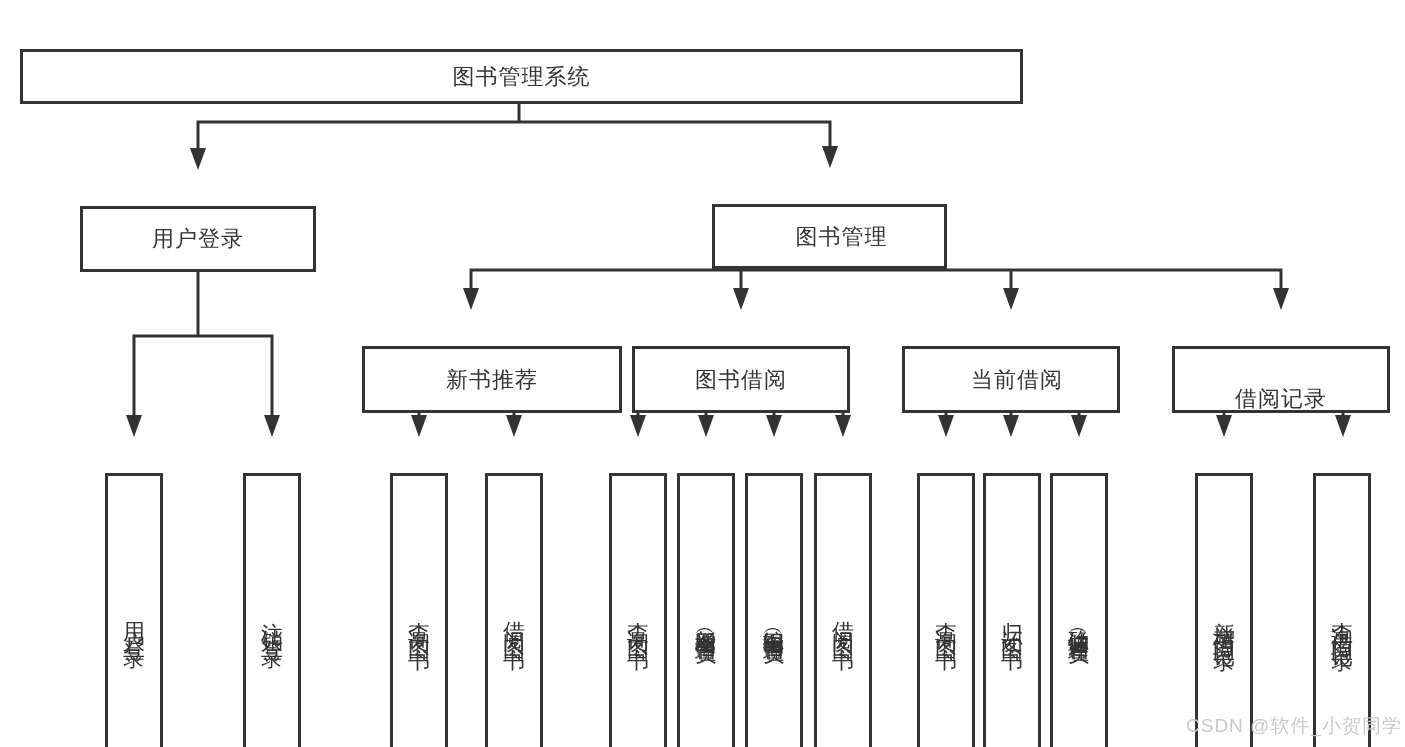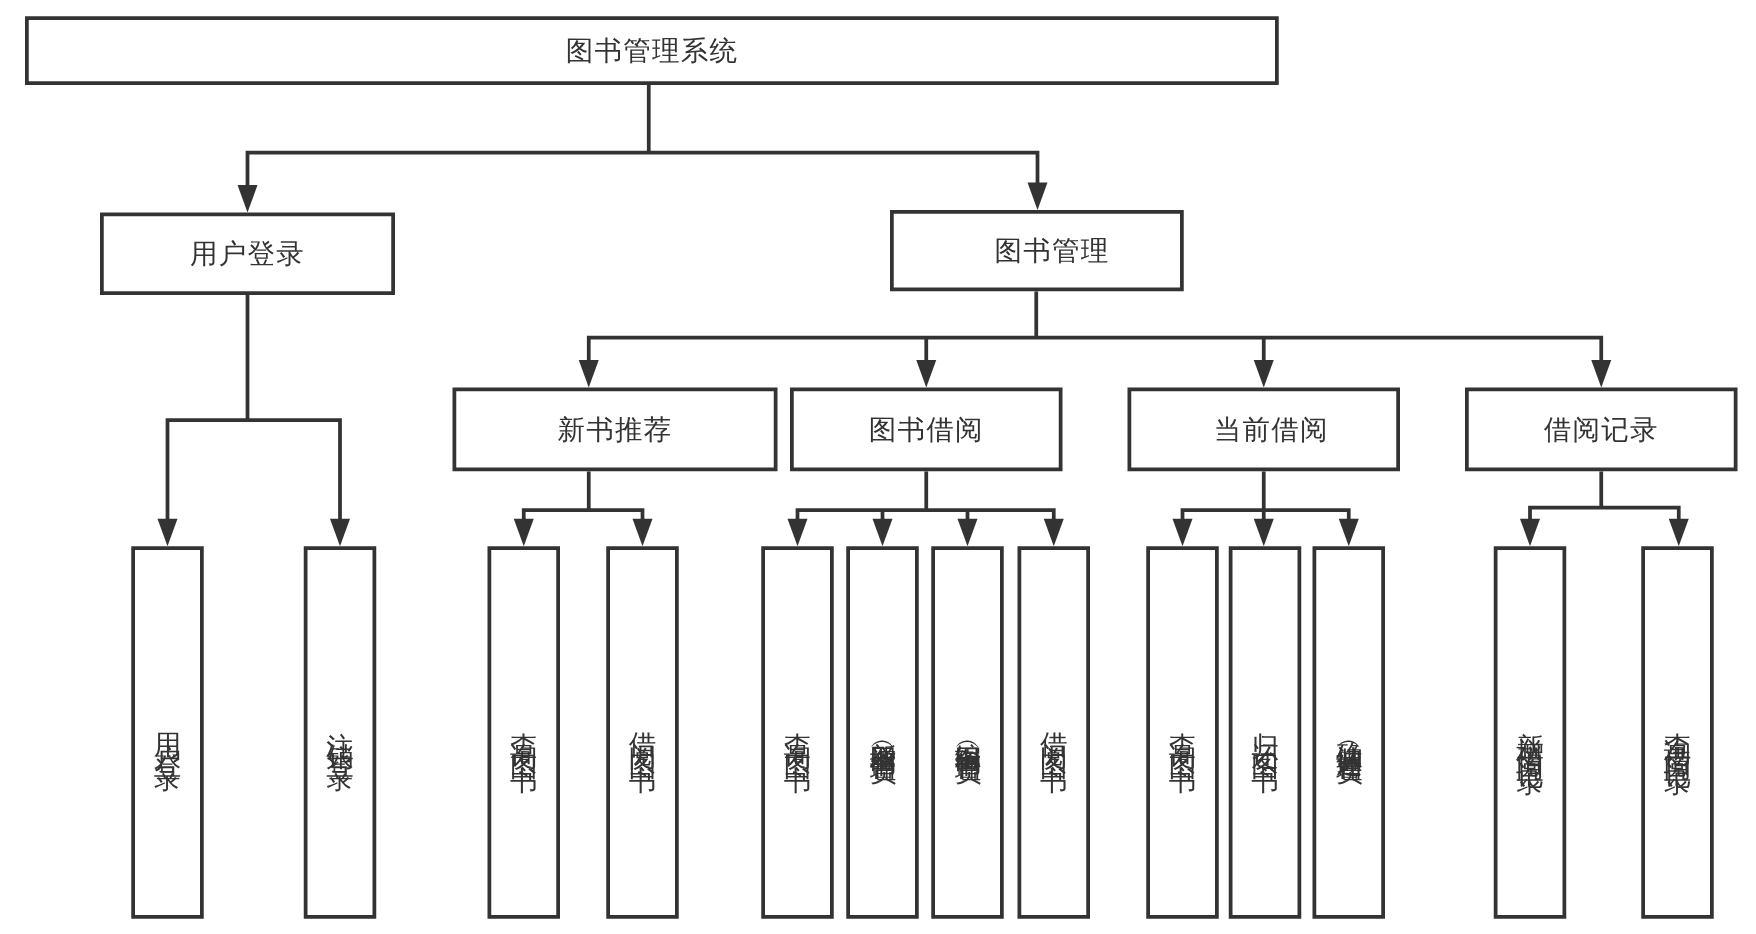--- a/index.html
+++ b/index.html
@@ -21,37 +21,38 @@
     position: absolute;
     border: 3px solid #333333;
     background: #ffffff;
     color: #333333;
     display: flex;
     align-items: center;
     justify-content: center;
     font-size: 22px;
     line-height: 1;
     letter-spacing: 1px;
+    margin-top: 36px;
   }
   .vnode span {
     writing-mode: vertical-rl;
     text-orientation: mixed;
     white-space: nowrap;
   }
   .v-short span { letter-spacing: 9px; }
   .v-med   span { letter-spacing: 6px; }
   .v-long  span { letter-spacing: 2px; font-size: 21px; }
   
   .n-root           { left: 20px;   top: 13px;  width: 1003px; height: 55px; }
   .n-user-login     { left: 80px;   top: 170px; width: 236px;  height: 66px; }
   .n-book-mgmt      { left: 712px;  top: 168px; width: 235px;  height: 65px; padding-left: 24px; }
   .n-new-books      { left: 362px;  top: 310px; width: 260px;  height: 67px; }
   .n-book-borrow    { left: 632px;  top: 310px; width: 218px;  height: 67px; }
   .n-current-borrow { left: 902px;  top: 310px; width: 218px;  height: 67px; padding-left: 12px; }
-  .n-borrow-records { left: 1172px; top: 310px; width: 218px;  height: 67px; }
+  .n-borrow-records { left: 1172px; top: 310px; width: 218px;  height: 67px; align-items: flex-end; }
   .leaf { top: 437px; width: 58px; height: 298px; }
   .n-leaf-user-login { left: 105px; }
   .n-leaf-logout     { left: 243px; }
   .n-leaf-nb-query   { left: 390px; }
   .n-leaf-nb-borrow  { left: 485px; }
   .n-leaf-bb-query   { left: 609px; }
   .n-leaf-bb-add     { left: 677px; }
   .n-leaf-bb-edit    { left: 745px; }
   .n-leaf-bb-borrow  { left: 814px; }
   .n-leaf-cb-query   { left: 917px; }
@@ -173,14 +174,15 @@
   <div class="node vnode v-long leaf n-leaf-cb-confirm">
     <span>确认归还（管理员）</span>
   </div>
   <div class="node vnode v-med leaf n-leaf-br-add">
     <span>新增借阅记录</span>
   </div>
   <div class="node vnode v-med leaf n-leaf-br-query">
     <span>查询借阅记录</span>
   </div>
 
+  <div class="watermark">CSDN @软件_小贺同学</div>
 
 </div>
 
 </body></html>

